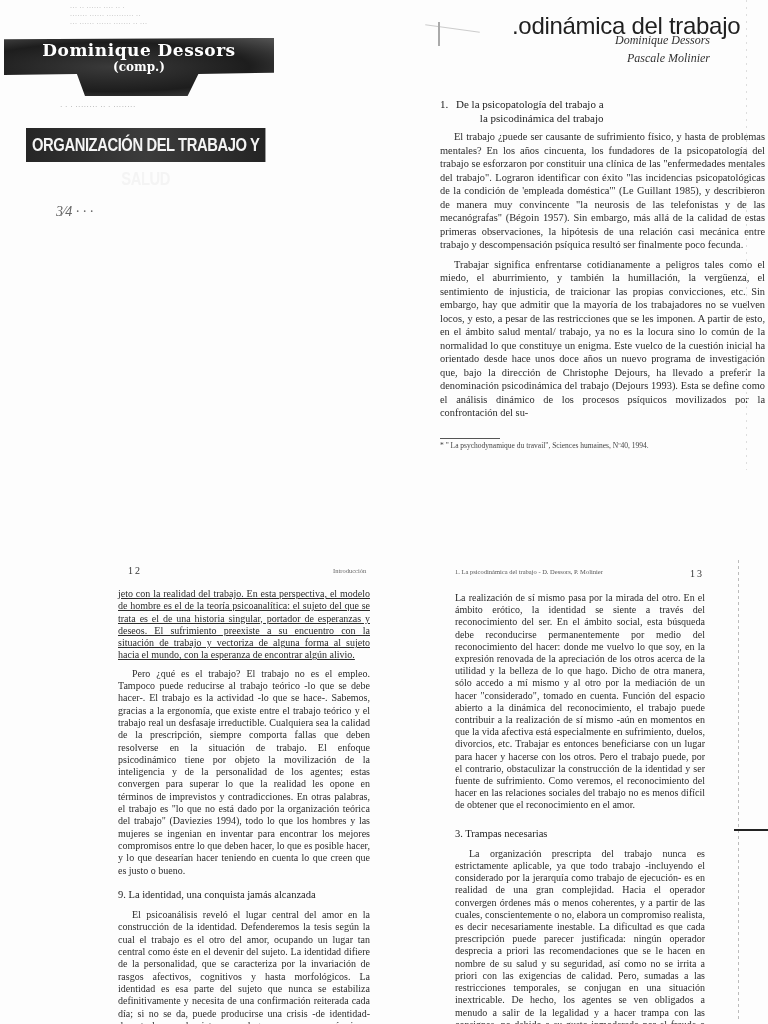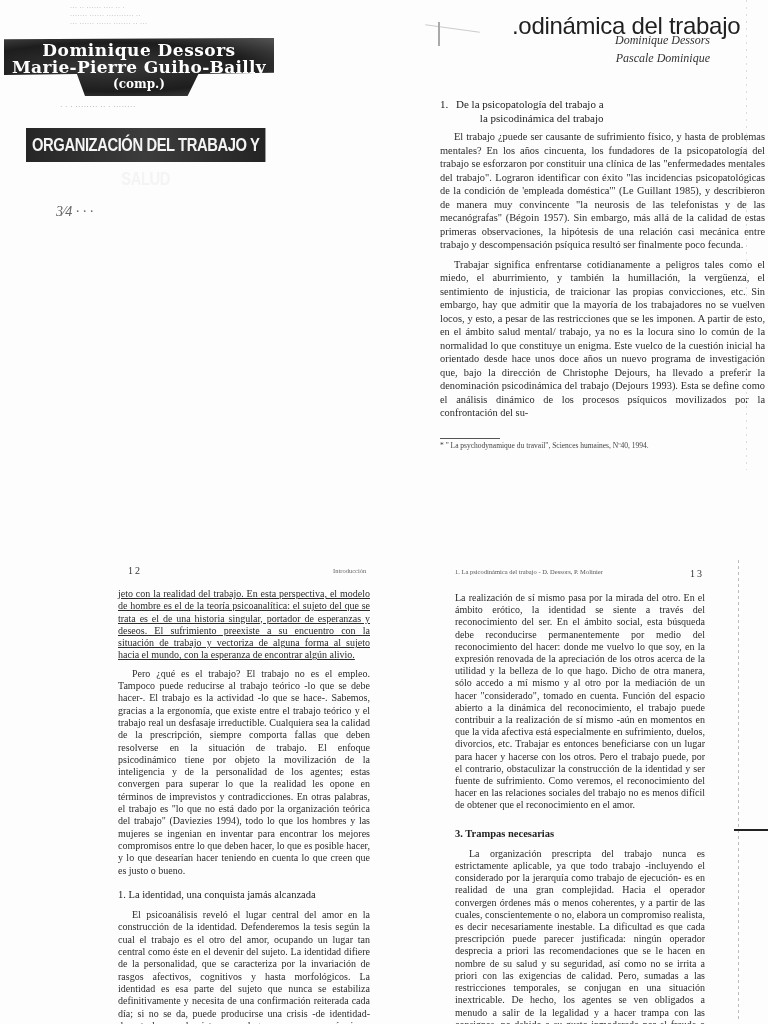--- a/index.html
+++ b/index.html
@@ -49,53 +49,52 @@
   .running-head-l { left:333px; top:567px; font-size:6.5px; color:#666; }
   .running-head-r { left:455px; top:568px; font-size:6.5px; color:#555; }
   .page-num-r { left:690px; top:568px; font-size:10px; letter-spacing:2px; color:#333; }
   .colL { left:118px; top:588px; width:252px; font-size:10px; line-height:12.3px; text-align:justify; color:#2b2b2b; }
   .colL p { margin:0 0 6px 0; text-indent:14px; }
   .colL p.noind { text-indent:0;text-decoration:underline; }
   .colL h3 { font-size:10.5px; font-weight:normal; margin:12px 0 8px 0; color:#222; }
   .colR { left:455px; top:592px; width:250px; font-size:10px; line-height:12.2px; text-align:justify; color:#2b2b2b; }
   .colR p { margin:0 0 6px 0; text-indent:0; }
   .colR p.ind { text-indent:14px; }
-  .colR h3 { font-size:10.5px; font-weight:bold; margin:16px 0 8px 0; color:#222; }
+  .colR h3 { font-size:10.5px; font-weight:normal; margin:16px 0 8px 0; color:#222; }
   .vrule-r { left:738px; top:560px; width:1px; height:460px; background:repeating-linear-gradient(#bbb 0 3px, transparent 3px 6px); }
   .vrule-r2 { left:746px; top:0px; width:1px; height:470px; background:repeating-linear-gradient(#ddd 0 2px, transparent 2px 7px); }
   .dash-mark { left:734px; top:829px; width:34px; height:2px; background:#222; }
 </style>
 </head>
 <body>
 
 <div class="abs cover-scribble">
   <div>··· ·· ······ ···· ·· ·</div>
   <div>······· ······ ··········· ··</div>
   <div>··· ······ ······ ······· ·· ···</div>
 </div>
 
 <div class="abs banner-authors">
   <div class="l1">Dominique Dessors</div>
-  <div class="l2">Marie-Pierre Guiho-Bailly</div>
   <div class="l3">(comp.)</div>
 </div>
 
 <div class="abs publisher-line">· · · ········ ·· · ········</div>
 
 <div class="abs banner-title">ORGANIZACIÓN DEL TRABAJO Y SALUD</div>
 
 <div class="abs handwriting">3⁄4 ·  · ·</div>
 
 <div class="abs scan-line"></div>
 <div class="abs margin-mark"></div>
 
 <div class="abs chapter-title">.odinámica del trabajo</div>
 <div class="abs chapter-authors">
   <div>Dominique Dessors</div>
-  <div>Pascale Dominique</div>
+  <div>Pascale Molinier</div>
 </div>
 
 <div class="abs section1-title">
   <div><span class="num">1.</span><span>De la psicopatología del trabajo a</span></div>
   <div class="l2">la psicodinámica del trabajo</div>
 </div>
 
 <div class="abs colR-top">
   <p>El trabajo ¿puede ser causante de sufrimiento físico, y hasta de problemas mentales? En los años cincuenta, los fundadores de la psicopatología del trabajo se esforzaron por constituir una clínica de las "enfermedades mentales del trabajo". Lograron identificar con éxito "las incidencias psicopatológicas de la condición de 'empleada doméstica'" (Le Guillant 1985), y describieron de manera muy convincente "la neurosis de las telefonistas y de las mecanógrafas" (Bégoin 1957). Sin embargo, más allá de la calidad de estas primeras observaciones, la hipótesis de una relación casi mecánica entre trabajo y descompensación psíquica resultó ser finalmente poco fecunda.</p>
   <p>Trabajar significa enfrentarse cotidianamente a peligros tales como el miedo, el aburrimiento, y también la humillación, la vergüenza, el sentimiento de injusticia, de traicionar las propias convicciones, etc. Sin embargo, hay que admitir que la mayoría de los trabajadores no se vuelven locos, y esto, a pesar de las restricciones que se les imponen. A partir de esto, en el ámbito salud mental/ trabajo, ya no es la locura sino lo común de la normalidad lo que constituye un enigma. Este vuelco de la cuestión inicial ha orientado desde hace unos doce años un nuevo programa de investigación que, bajo la dirección de Christophe Dejours, ha llevado a preferir la denominación psicodinámica del trabajo (Dejours 1993). Esta se define como el análisis dinámico de los procesos psíquicos movilizados por la confrontación del su-</p>
@@ -105,21 +104,21 @@
 <div class="abs footnote">* " La psychodynamique du travail", Sciences humaines, Nº40, 1994.</div>
 
 <div class="abs vrule-r2"></div>
 
 <div class="abs page-num-l">12</div>
 <div class="abs running-head-l">Introducción</div>
 
 <div class="abs colL">
   <p class="noind">jeto con la realidad del trabajo. En esta perspectiva, el modelo de hombre es el de la teoría psicoanalítica: el sujeto del que se trata es el de una historia singular, portador de esperanzas y deseos. El sufrimiento preexiste a su encuentro con la situación de trabajo y vectoriza de alguna forma al sujeto hacia el mundo, con la esperanza de encontrar algún alivio.</p>
   <p>Pero ¿qué es el trabajo? El trabajo no es el empleo. Tampoco puede reducirse al trabajo teórico -lo que se debe hacer-. El trabajo es la actividad -lo que se hace-. Sabemos, gracias a la ergonomía, que existe entre el trabajo teórico y el trabajo real un desfasaje irreductible. Cualquiera sea la calidad de la prescripción, siempre comporta fallas que deben resolverse en la situación de trabajo. El enfoque psicodinámico tiene por objeto la movilización de la inteligencia y de la personalidad de los agentes; estas convergen para superar lo que la realidad les opone en términos de imprevistos y contradicciones. En otras palabras, el trabajo es "lo que no está dado por la organización teórica del trabajo" (Daviezies 1994), todo lo que los hombres y las mujeres se ingenian en inventar para encontrar los mejores compromisos entre lo que deben hacer, lo que es posible hacer, y lo que desearían hacer teniendo en cuenta lo que creen que es justo o bueno.</p>
-  <h3>1. La identidad, una conquista jamás alcanzada</h3>
+  <h3>9. La identidad, una conquista jamás alcanzada</h3>
   <p>El psicoanálisis reveló el lugar central del amor en la construcción de la identidad. Defenderemos la tesis según la cual el trabajo es el otro del amor, ocupando un lugar tan central como éste en el devenir del sujeto. La identidad difiere de la personalidad, que se caracteriza por la invariación de rasgos afectivos, cognitivos y hasta morfológicos. La identidad es esa parte del sujeto que nunca se estabiliza definitivamente y necesita de una confirmación reiterada cada día; si no se da, puede producirse una crisis -de identidad- durante la que el sujeto ya no logra reconocerse a sí mismo (Dejours, Dessors, Molinier, 1994)</p>
 
 </div>
 
 <div class="abs running-head-r">1. La psicodinámica del trabajo - D. Dessors, P. Molinier</div>
 <div class="abs page-num-r">13</div>
 
 <div class="abs colR">
   <p>La realización de sí mismo pasa por la mirada del otro. En el ámbito erótico, la identidad se siente a través del reconocimiento del ser. En el ámbito social, esta búsqueda debe reconducirse permanentemente por medio del reconocimiento del hacer: donde me vuelvo lo que soy, en la expresión renovada de la apreciación de los otros acerca de la utilidad y la belleza de lo que hago. Dicho de otra manera, sólo accedo a mí mismo y al otro por la mediación de un hacer "considerado", tomado en cuenta. Función del espacio abierto a la dinámica del reconocimiento, el trabajo puede contribuir a la realización de sí mismo -aún en momentos en que la vida afectiva está especialmente en sufrimiento, duelos, divorcios, etc. Trabajar es entonces beneficiarse con un lugar para hacer y hacerse con los otros. Pero el trabajo puede, por el contrario, obstaculizar la construcción de la identidad y ser fuente de sufrimiento. Como veremos, el reconocimiento del hacer en las relaciones sociales del trabajo no es menos difícil de obtener que el reconocimiento en el amor.</p>
   <h3>3. Trampas necesarias</h3>

